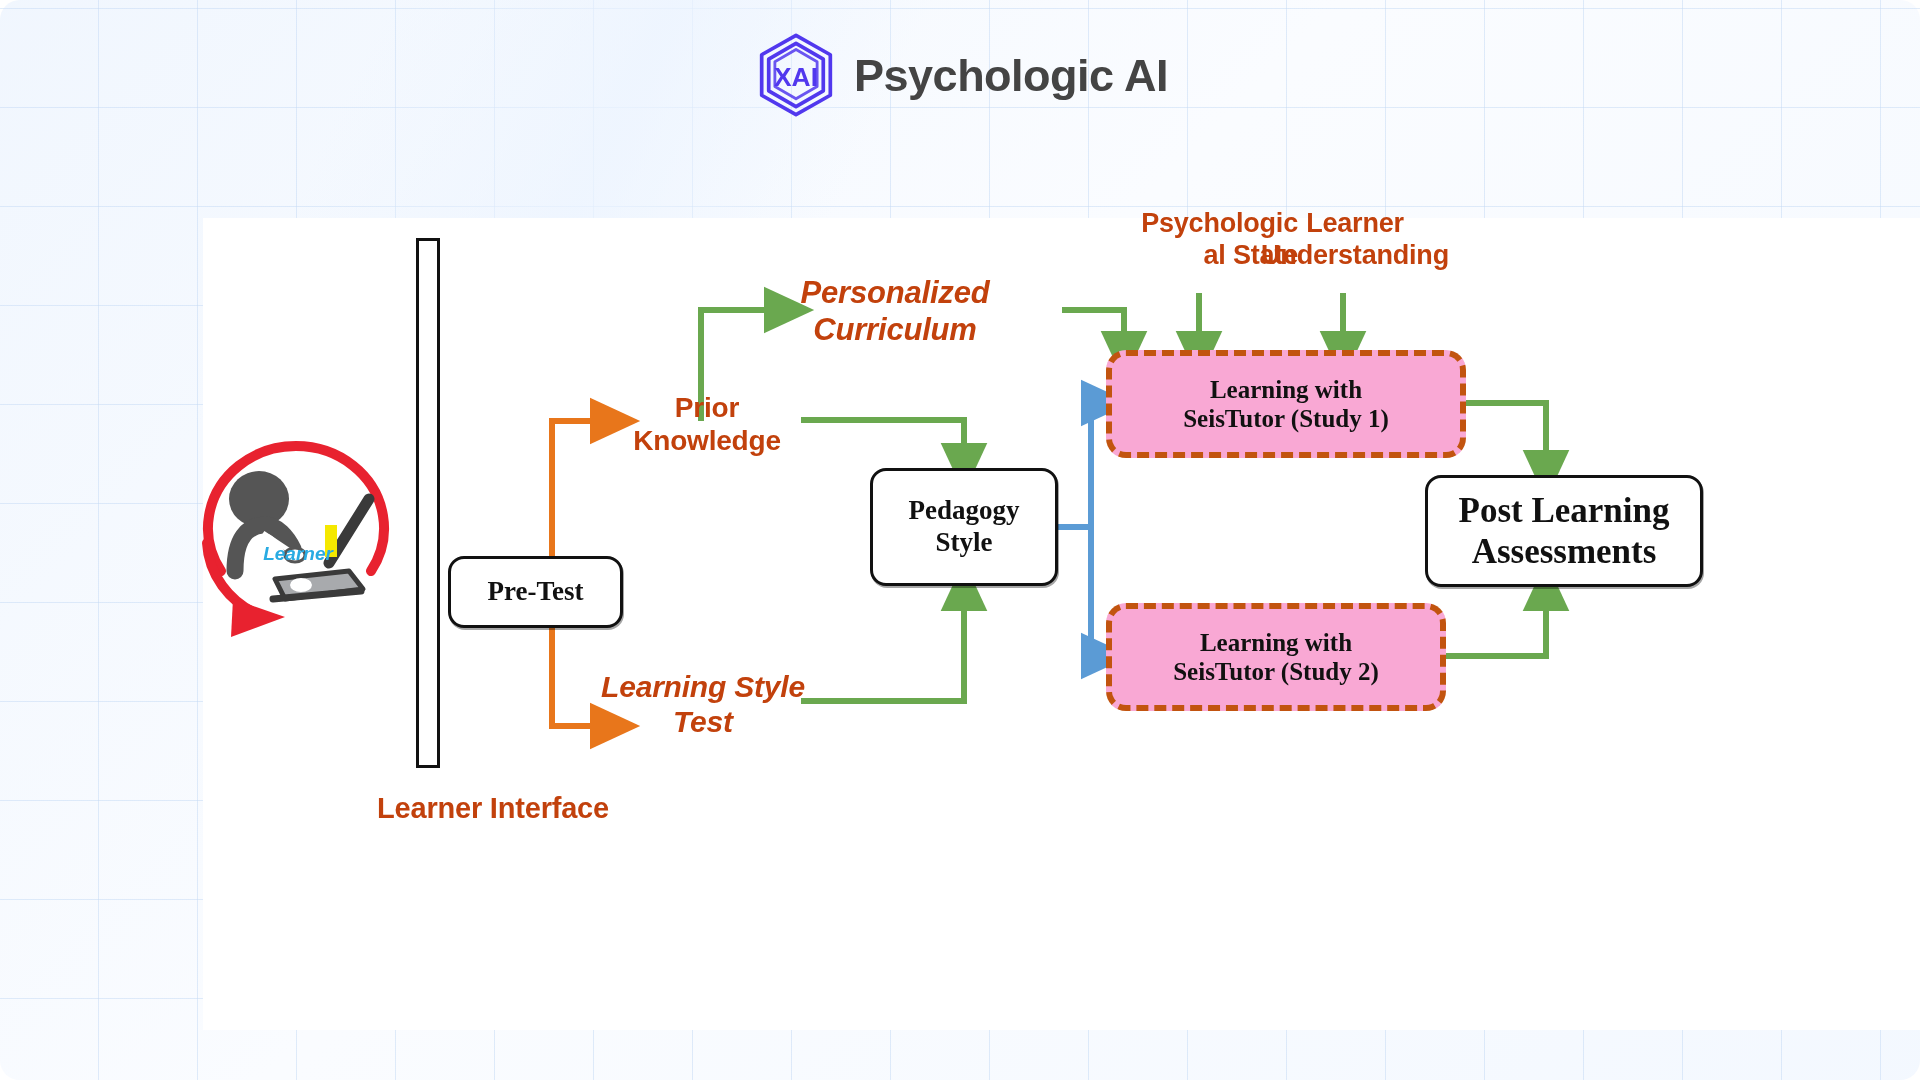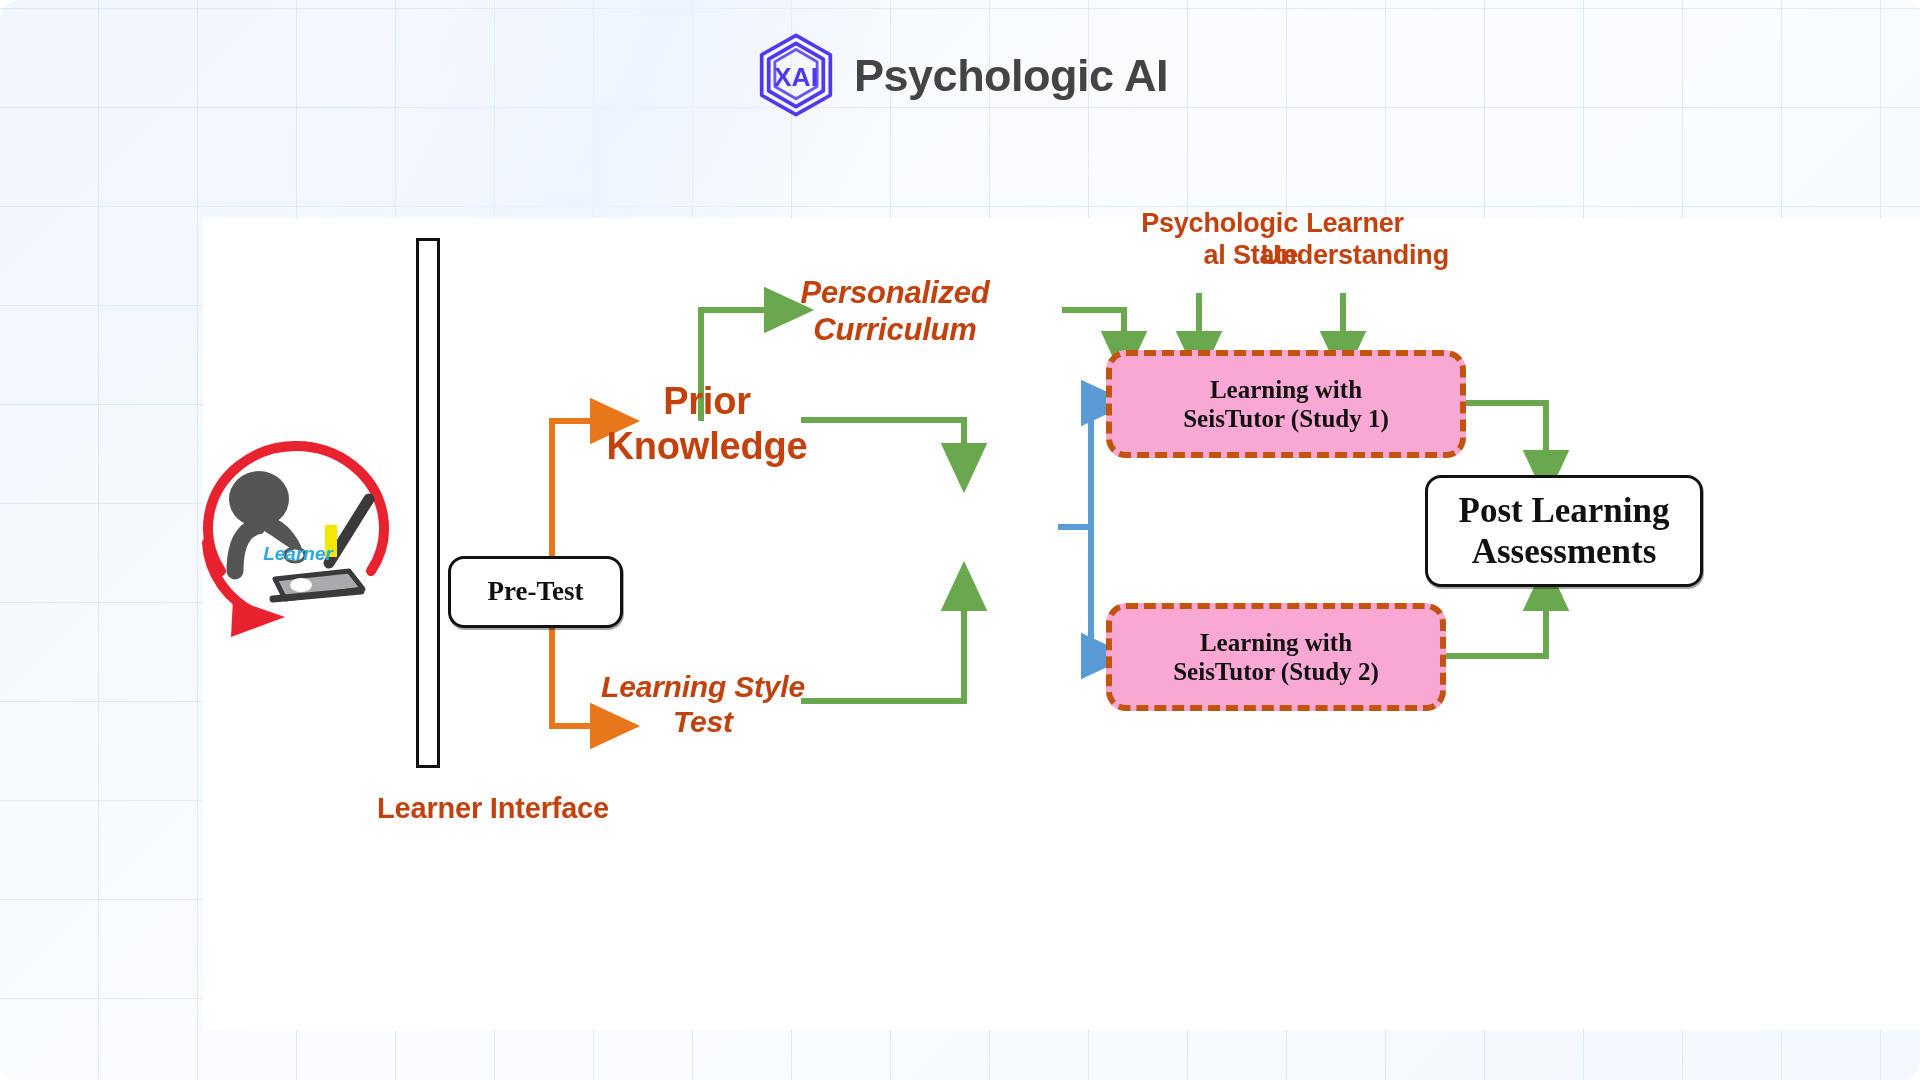--- a/index.html
+++ b/index.html
@@ -228,35 +228,39 @@
 
           <ellipse cx="122" cy="152" rx="10" ry="7" fill="#ffffff" stroke="#555555" stroke-width="3"></ellipse>
         </svg>
         <div id="learner-word">Learner</div>
       </div>
 
       <div class="node box-solid" style="left:245px; top:338px; width:175px; height:72px; font-size:27px;">
         <span>Pre-Test</span>
       </div>
 
-      <div class="node label-navy" style="left:408px; top:172px; width:192px; height:68px; font-size:38px; flex-direction:column;">
+      <div class="node label-navy" style="left:408px; top:172px; width:192px; height:68px; font-size:28px; flex-direction:column;">
         <span>Prior</span>
         <span>Knowledge</span>
       </div>
 
       <div class="node label-navy" style="left:384px; top:452px; width:232px; height:68px; font-size:30px; flex-direction:column;font-style:italic;">
         <span>Learning Style</span>
         <span>Test</span>
       </div>
 
       <div class="node label-navy" style="left:564px; top:58px; width:256px; height:72px; font-size:31px; flex-direction:column;font-style:italic;">
         <span>Personalized</span>
         <span>Curriculum</span>
       </div>
 
+      <div class="node box-solid" style="left:667px; top:250px; width:188px; height:118px; font-size:27px; flex-direction:column;">
+        <span>Pedagogy</span>
+        <span>Style</span>
+      </div>
 
       <div class="node label-navy" style="left:895px; top:-14px; width:200px; height:72px; font-size:27px; flex-direction:column; align-items:flex-end;">
         <span>Psychologic</span>
         <span>al State</span>
       </div>
 
       <div class="node label-navy" style="left:1043px; top:-14px; width:218px; height:72px; font-size:27px; flex-direction:column;">
         <span>Learner</span>
         <span>Understanding</span>
       </div>

